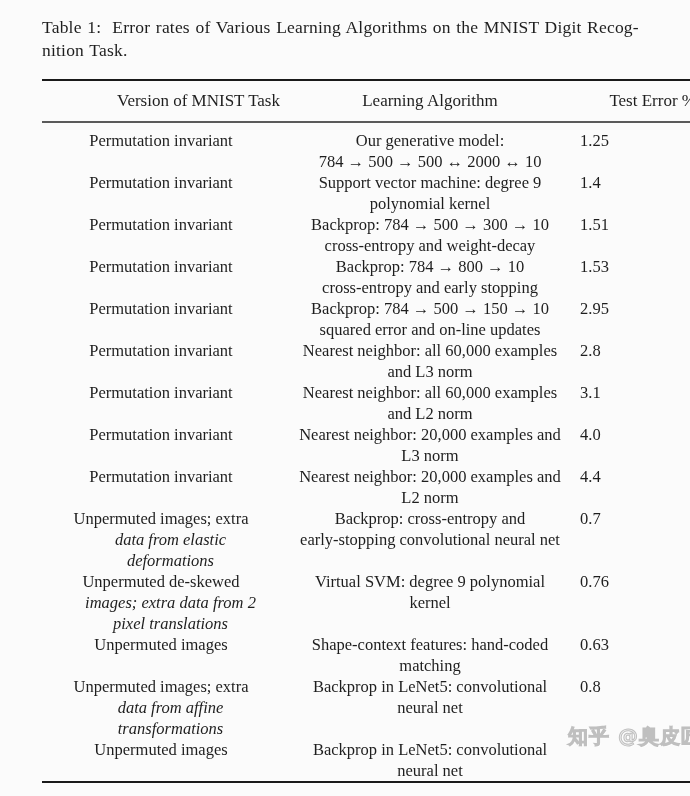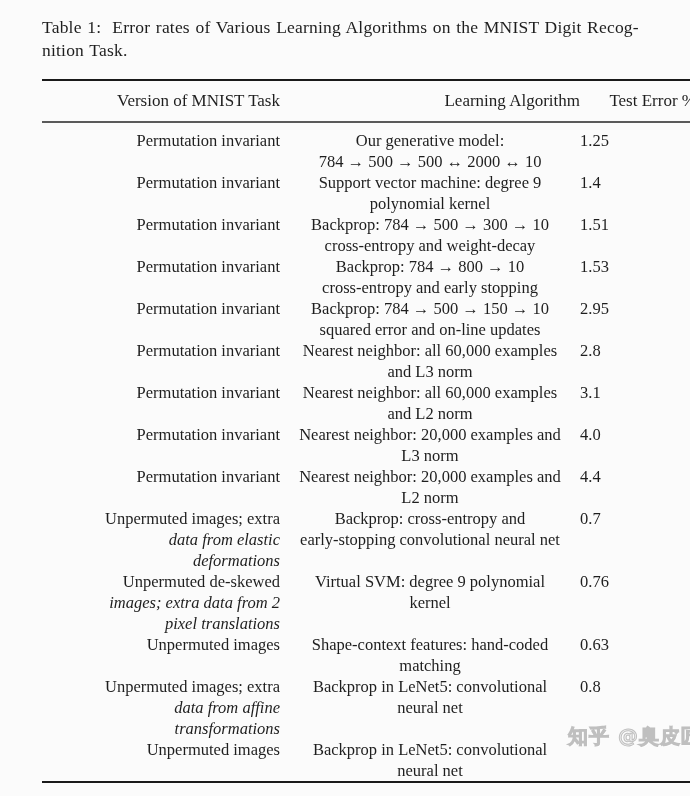--- a/index.html
+++ b/index.html
@@ -40,33 +40,33 @@
   .rule-bottom {
     background: var(--rule-dark, #1a1a1a);
   }
   .thead {
     display: flex;
     padding: 9px 0 10px 0;
     font-size: 17px;
   }
   .th { line-height: 21px; }
   .col-task { width: 238px; text-align: right; }
-  .col-algo { width: 300px; text-align: right; }
+  .col-algo { width: 300px; text-align: center; }
   .col-err  { width: 116px; text-align: right; }
   .tbody {
     padding-top: 7px;
     font-size: 16.5px;
   }
   .tr {
     display: flex;
     align-items: flex-start;
   }
   .cell { line-height: 21px; }
   .cell .line { white-space: nowrap; height: 21px; }
-  .cell-task { width: 238px; text-align: right; }
+  .cell-task { width: 238px; text-align: center; }
   .cell-task .line + .line { padding-left: 19px; font-style: italic; }
   .cell-algo { width: 300px; text-align: center; }
   .cell-err  { width: 116px; text-align: left; }
   .watermark {
     position: absolute;
     right: 12px;
     top: 723px;
     font-family: "DejaVu Sans", "Liberation Sans", sans-serif;
     font-size: 20px;
     font-weight: bold;

